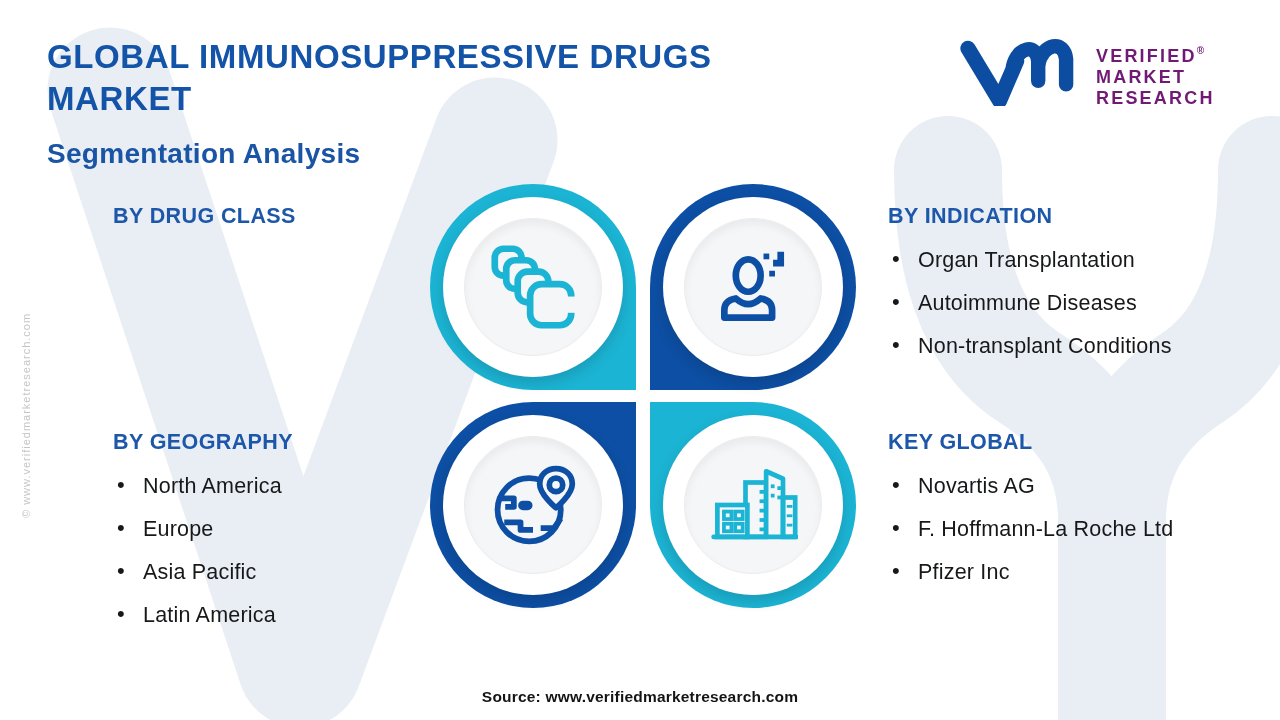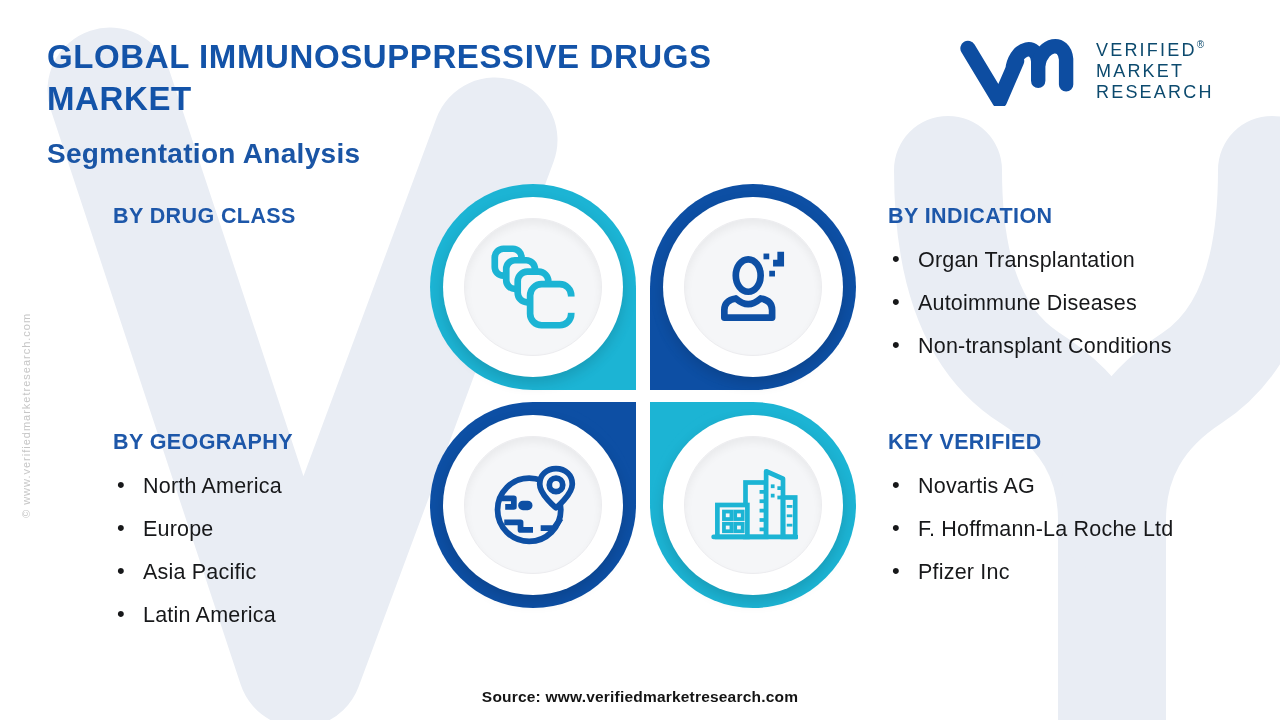--- a/index.html
+++ b/index.html
@@ -15,21 +15,21 @@
     font-size:33px;font-weight:bold;color:#1353a8;line-height:1.28;letter-spacing:.6px;
   }
   .subtitle{
     position:absolute;left:47px;top:138px;
     font-size:28px;font-weight:600;color:#1a55a5;letter-spacing:.3px;
   }
   
   .logo{position:absolute;left:958px;top:34px;display:flex;align-items:flex-start;}
   .logo .mono{width:128px;height:72px;}
   .logo .brandtext{
-    margin-left:10px;margin-top:0;color:#0c4a6e;font-weight:normal;
+    margin-left:10px;margin-top:6px;color:#701a75;font-weight:bold;
     font-size:18px;line-height:21px;letter-spacing:2.2px;white-space:nowrap;
   }
   .logo sup{font-size:10px;letter-spacing:0;vertical-align:8px;}
   
   .quad{position:absolute;width:206px;height:206px;}
   .quad .corner{position:absolute;width:102px;height:102px;}
   .quad.c-br .corner{right:0;bottom:0;}
   .quad.c-bl .corner{left:0;bottom:0;}
   .quad.c-tr .corner{right:0;top:0;}
   .quad.c-tl .corner{left:0;top:0;}
@@ -195,21 +195,21 @@
     <h3>BY GEOGRAPHY</h3>
     <ul>
       <li>North America</li>
       <li>Europe</li>
       <li>Asia Pacific</li>
       <li>Latin America</li>
     </ul>
   </div>
 
   <div class="seg" style="left:888px;top:430px;">
-    <h3>KEY VERIFIED</h3>
+    <h3>KEY GLOBAL</h3>
     <ul>
       <li>Novartis AG</li>
       <li>F. Hoffmann-La Roche Ltd</li>
       <li>Pfizer Inc</li>
     </ul>
   </div>
 
   <div class="source">Source: www.verifiedmarketresearch.com</div>
   <div class="side-copy">© www.verifiedmarketresearch.com</div>
 

